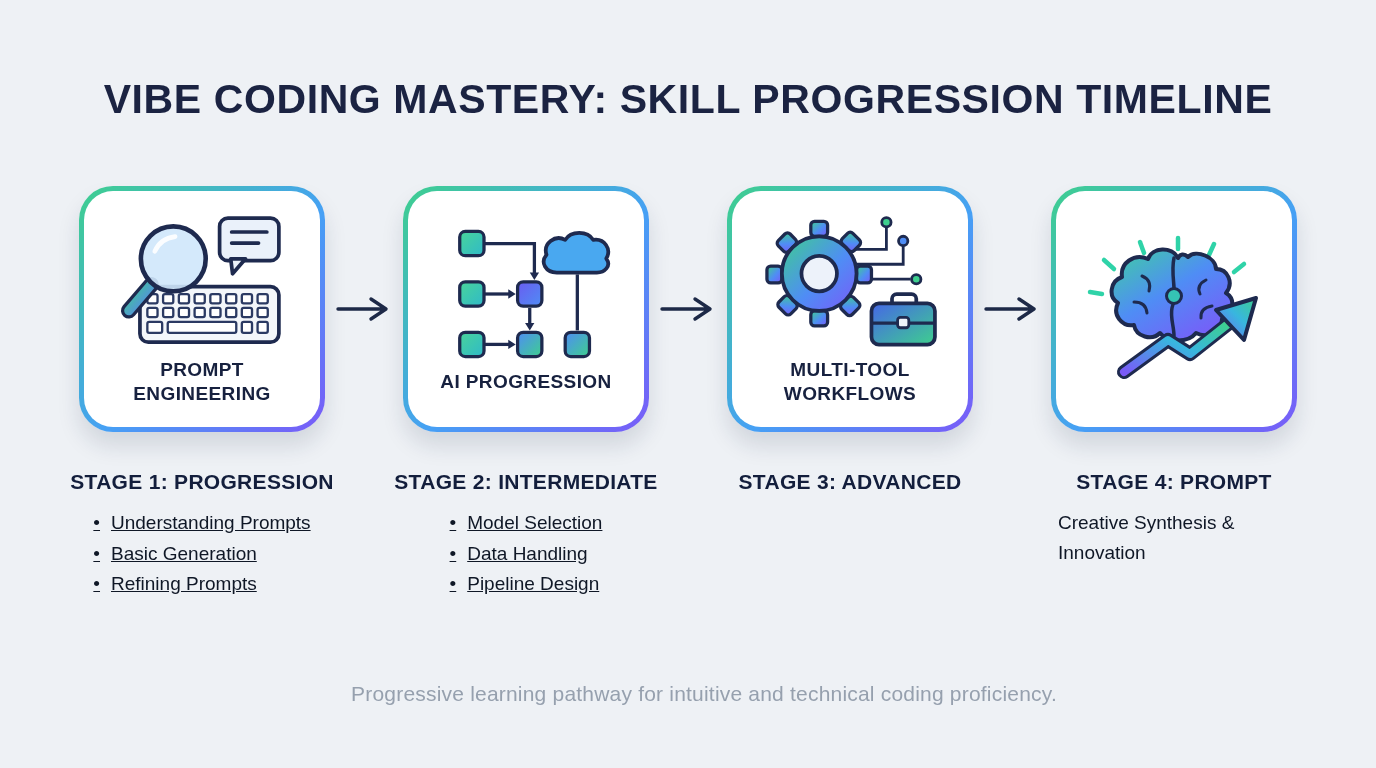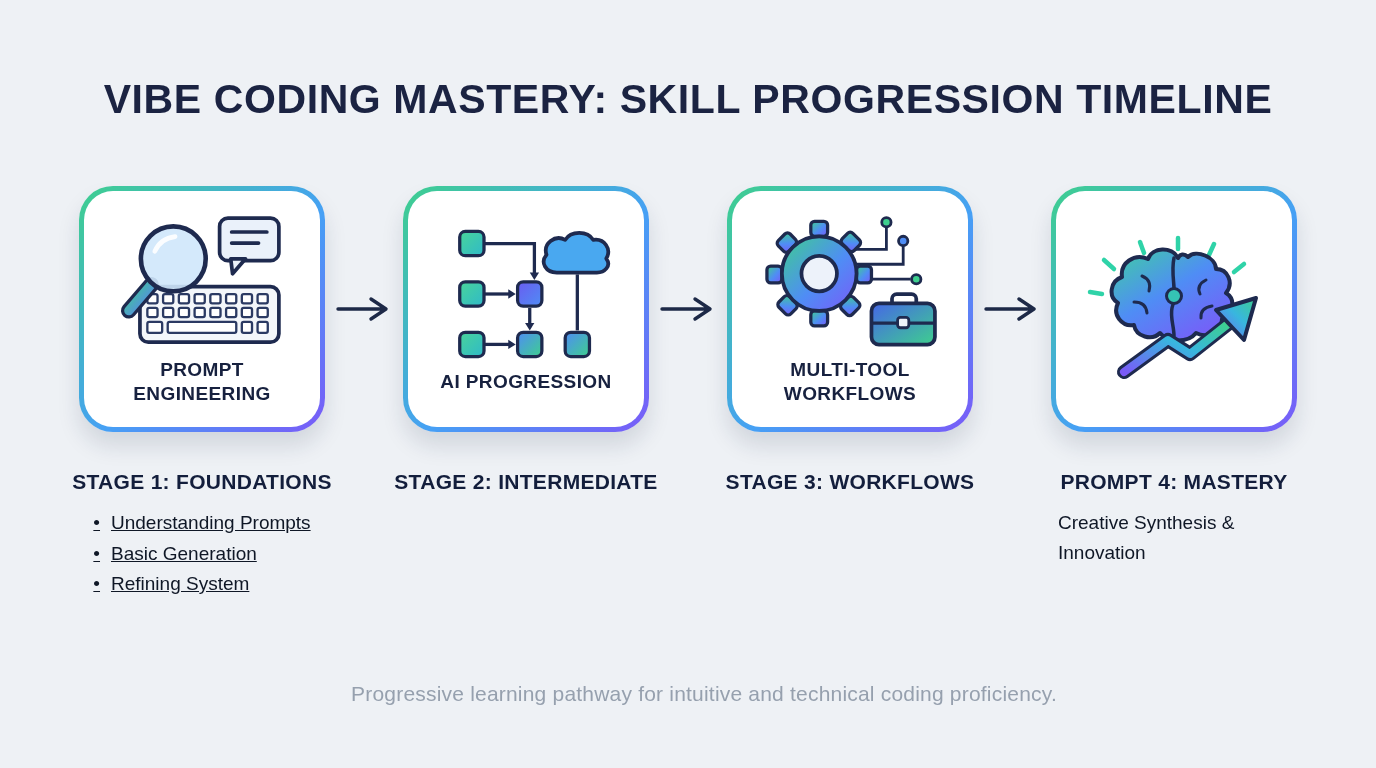--- a/index.html
+++ b/index.html
@@ -117,25 +117,25 @@
                 <rect x="155" y="118" width="11" height="12" rx="2"></rect>
             </g>
             <line x1="40" y1="78" x2="16" y2="106" stroke="#1e2a4f" stroke-width="17" stroke-linecap="round"></line>
             <line x1="40" y1="78" x2="16" y2="106" stroke="url(#i1g)" stroke-width="10" stroke-linecap="round"></line>
             <circle cx="64" cy="50" r="35" fill="#cfe7fb" fill-opacity="0.9" stroke="#1e2a4f" stroke-width="5"></circle>
             <path d="M44 42 q6 -14 22 -16" fill="none" stroke="#ffffff" stroke-width="5" stroke-linecap="round" opacity="0.9"></path>
           </svg>
         </div>
         <div class="card-label">PROMPT ENGINEERING</div>
       </div>
-      <h2 class="stage-heading">STAGE 1: FOUNDATIONS</h2>
+      <h2 class="stage-heading">STAGE 1: PROGRESSION</h2>
       <ul class="bullets">
         <li>Understanding Prompts</li>
         <li>Basic Generation</li>
-        <li>Refining System</li>
+        <li>Refining Prompts</li>
       </ul>
     </section>
 
     <section class="column">
       <div class="card">
         <div class="icon-wrap">
           <svg viewBox="0 0 190 150" width="178" height="140" aria-hidden="true">
             <defs>
               <linearGradient id="i2g1" x1="0" y1="0" x2="1" y2="1">
                 <stop offset="0" stop-color="#49d49a"></stop>
@@ -164,20 +164,25 @@
             <rect x="24" y="116" width="26" height="26" rx="6" fill="url(#i2g1)" stroke="#1e2a4f" stroke-width="3.5"></rect>
             <rect x="86" y="62" width="26" height="26" rx="6" fill="url(#i2g2)" stroke="#1e2a4f" stroke-width="3.5"></rect>
             <rect x="86" y="116" width="26" height="26" rx="6" fill="url(#i2g3)" stroke="#1e2a4f" stroke-width="3.5"></rect>
             <rect x="137" y="116" width="26" height="26" rx="6" fill="url(#i2g3)" stroke="#1e2a4f" stroke-width="3.5"></rect>
             <path d="M128 52 C116 52 110 41 117 33 C113 21 126 11 137 17 C143 7 161 7 167 17 C179 15 187 27 181 37 C187 45 179 52 171 52 Z" fill="#49a8f0" stroke="#1e2a4f" stroke-width="4" stroke-linejoin="round"></path>
           </svg>
         </div>
         <div class="card-label">AI PROGRESSION</div>
       </div>
       <h2 class="stage-heading">STAGE 2: INTERMEDIATE</h2>
+      <ul class="bullets">
+        <li>Model Selection</li>
+        <li>Data Handling</li>
+        <li>Pipeline Design</li>
+      </ul>
     </section>
 
     <section class="column">
       <div class="card">
         <div class="icon-wrap">
           <svg viewBox="0 0 190 150" width="178" height="140" aria-hidden="true">
             <defs>
               <linearGradient id="i3g" x1="0" y1="0" x2="1" y2="1">
                 <stop offset="0" stop-color="#3ecf8e"></stop>
                   <stop offset="0.55" stop-color="#4f8df5"></stop>
@@ -207,21 +212,21 @@
             <circle cx="62" cy="66" r="40" fill="url(#i3g)" stroke="#1e2a4f" stroke-width="4"></circle>
             <circle cx="62" cy="66" r="19" fill="#edf2fa" stroke="#1e2a4f" stroke-width="4"></circle>
             <rect x="140" y="88" width="26" height="16" rx="5" fill="none" stroke="#1e2a4f" stroke-width="4"></rect>
             <rect x="118" y="98" width="68" height="44" rx="8" fill="url(#i3b)" stroke="#1e2a4f" stroke-width="4"></rect>
             <line x1="118" y1="119" x2="186" y2="119" stroke="#1e2a4f" stroke-width="3.5"></line>
             <rect x="146" y="113" width="12" height="11" rx="3" fill="#eef3fa" stroke="#1e2a4f" stroke-width="3"></rect>
           </svg>
         </div>
         <div class="card-label">MULTI-TOOL WORKFLOWS</div>
       </div>
-      <h2 class="stage-heading">STAGE 3: WORKFLOWS</h2>
+      <h2 class="stage-heading">STAGE 3: ADVANCED</h2>
     </section>
 
     <section class="column">
       <div class="card">
         <div class="icon-wrap">
           <svg viewBox="0 0 200 150" width="200" height="150" aria-hidden="true">
             <defs>
               <linearGradient id="i4g" x1="0" y1="0" x2="0.8" y2="1">
                 <stop offset="0" stop-color="#3fd0a0"></stop>
                   <stop offset="0.5" stop-color="#4f8df5"></stop>
@@ -248,21 +253,21 @@
             <path d="M132 46 q-10 5 -6 14" fill="none" stroke="#1e2a4f" stroke-width="3" stroke-linecap="round"></path>
             <path d="M138 72 q-12 2 -11 12" fill="none" stroke="#1e2a4f" stroke-width="3" stroke-linecap="round"></path>
             <circle cx="100" cy="62" r="7.5" fill="#35c4b5" stroke="#1e2a4f" stroke-width="3"></circle>
             <polyline points="50,138 94,106 116,120 154,90" fill="none" stroke="#1e2a4f" stroke-width="14" stroke-linecap="round" stroke-linejoin="round"></polyline>
             <polyline points="50,138 94,106 116,120 154,90" fill="none" stroke="url(#i4a)" stroke-width="8" stroke-linecap="round" stroke-linejoin="round"></polyline>
             <polygon points="142,76 182,64 170,106" fill="url(#i4a)" stroke="#1e2a4f" stroke-width="4" stroke-linejoin="round"></polygon>
           </svg>
         </div>
 
       </div>
-      <h2 class="stage-heading">PROMPT 4: MASTERY</h2>
+      <h2 class="stage-heading">STAGE 4: PROMPT</h2>
       <p class="mastery-desc">Creative Synthesis &amp; Innovation</p>
     </section>
 
   </div>
 
   <div class="flow-arrow a1">
     <svg viewBox="0 0 58 26" width="58" height="26" aria-hidden="true">
       <path d="M3 13 H50 M36 3 L51 13 L36 23" fill="none" stroke="#1d2947" stroke-width="3.4" stroke-linecap="round" stroke-linejoin="round"></path>
     </svg>
   </div>

